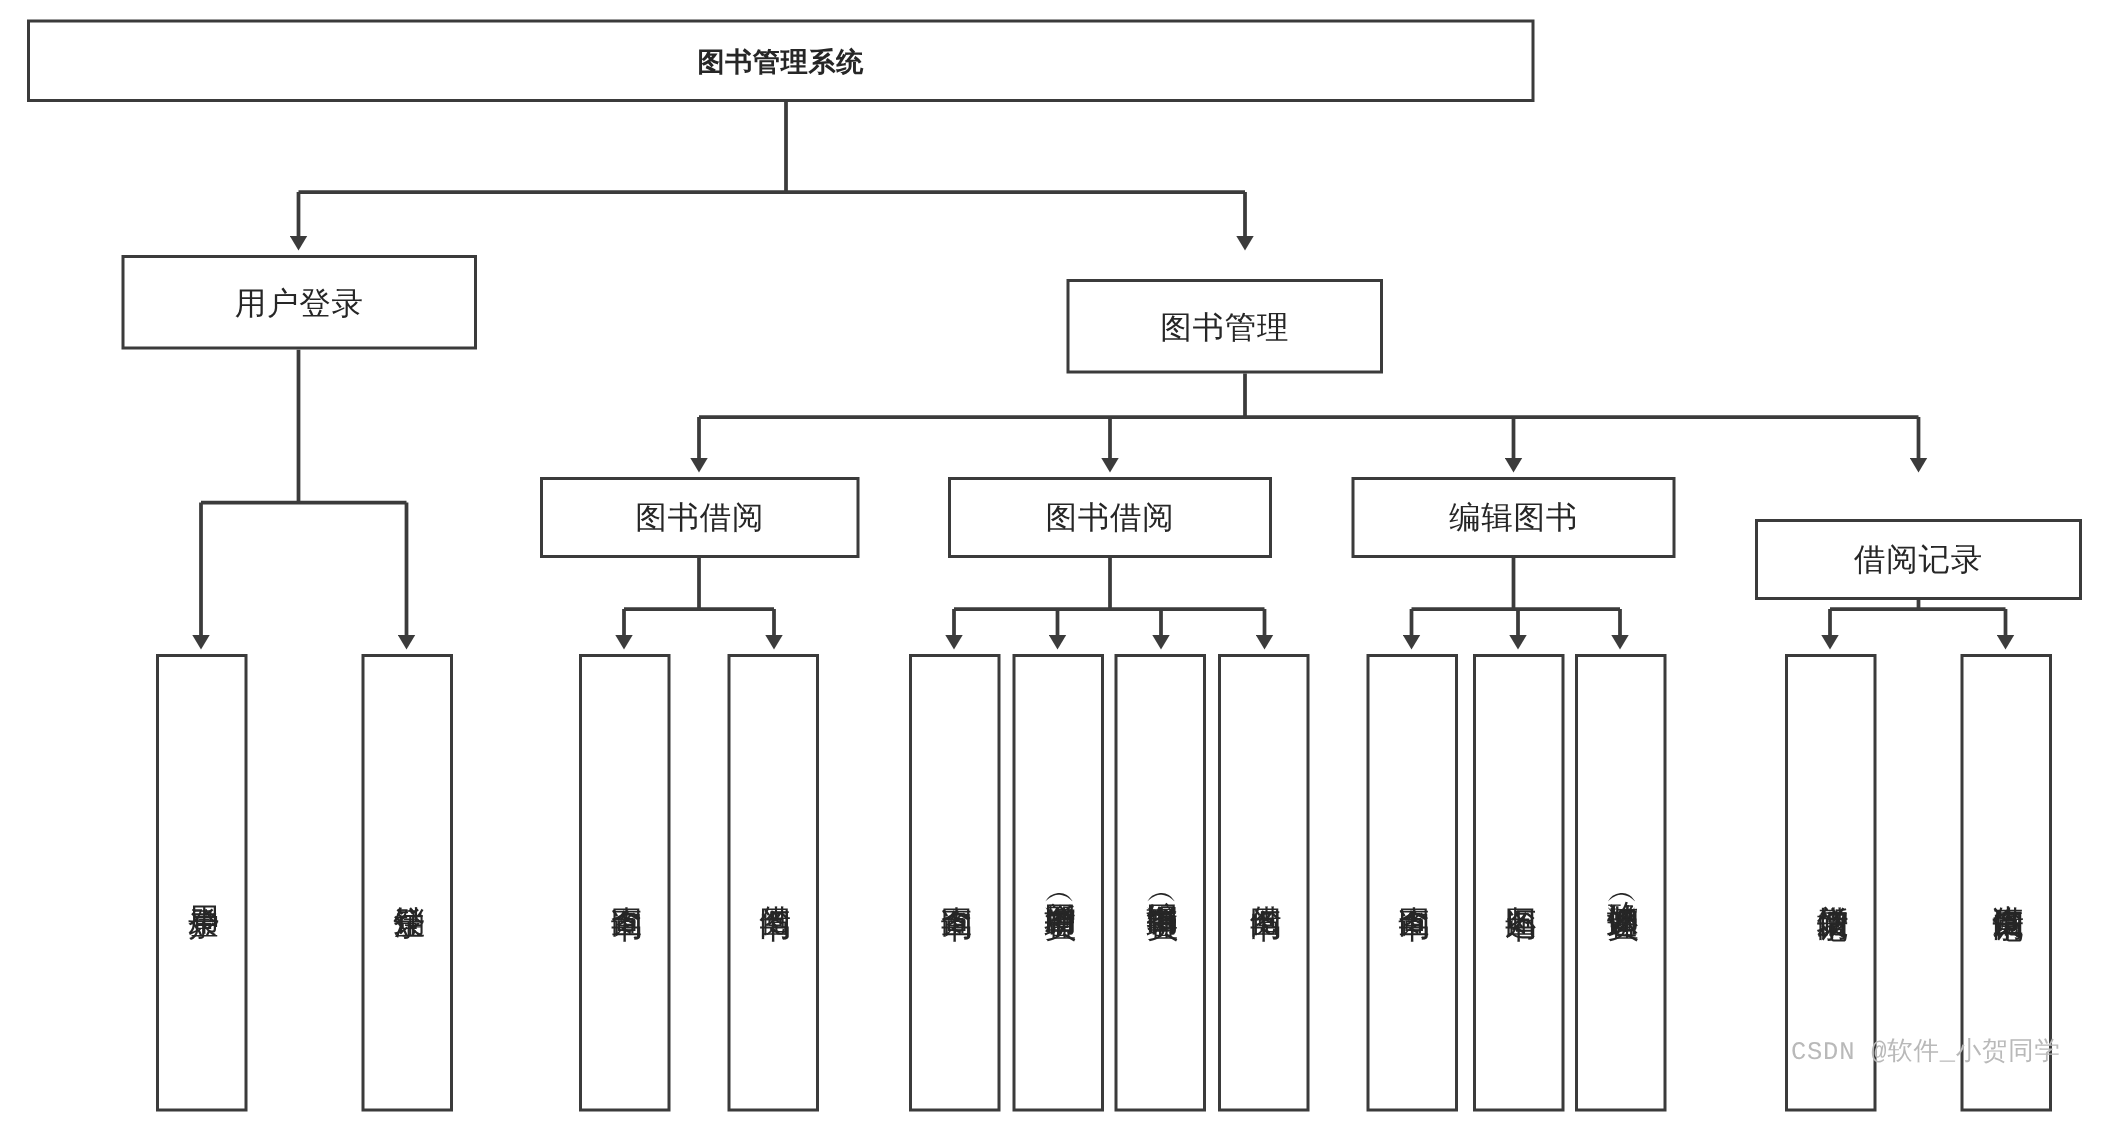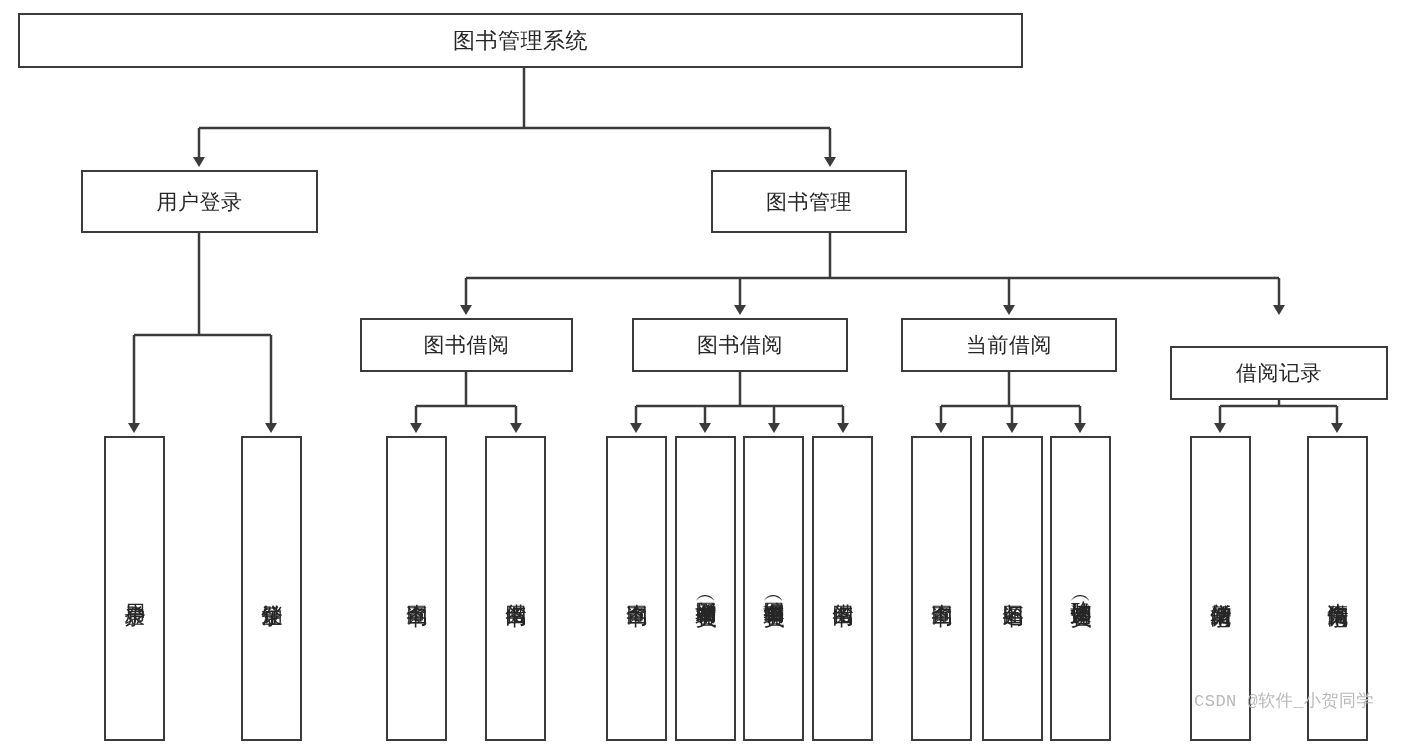--- a/index.html
+++ b/index.html
@@ -48,21 +48,22 @@
     letter-spacing: 1px;
     padding: 4px 0;
   }
   .node.vert .label {
     writing-mode: vertical-rl;
     text-orientation: upright;
     display: block;
     white-space: normal;
   }
   .node.root {
-    font-size: 22px;
+    font-size: 18px;
+    font-weight: bold;
   }
   .watermark {
     position: absolute;
     font-size: 17px;
     color: #b9b9b9;
     white-space: nowrap;
     letter-spacing: 0.5px;
   }
 </style>
 </head>
@@ -120,32 +121,32 @@
     </g>
   </svg>
 
   <div class="node horiz root" style="left: 18px; top: 13px; width: 1005px; height: 55px;">
     <span class="label">图书管理系统</span>
   </div>
 
   <div class="node horiz" style="left: 81px; top: 170px; width: 237px; height: 63px;">
     <span class="label">用户登录</span>
   </div>
-  <div class="node horiz" style="left: 711px; top: 170px; width: 196px; height: 63px;">
+  <div class="node horiz" style="left: 711px; top: 186px; width: 211px; height: 63px;">
     <span class="label">图书管理</span>
   </div>
 
   <div class="node horiz" style="left: 360px; top: 318px; width: 213px; height: 54px;">
     <span class="label">图书借阅</span>
   </div>
   <div class="node horiz" style="left: 632px; top: 318px; width: 216px; height: 54px;">
     <span class="label">图书借阅</span>
   </div>
   <div class="node horiz" style="left: 901px; top: 318px; width: 216px; height: 54px;">
-    <span class="label">当前借阅</span>
+    <span class="label">编辑图书</span>
   </div>
   <div class="node horiz" style="left: 1170px; top: 318px; width: 218px; height: 54px; margin-top: 28px;">
     <span class="label">借阅记录</span>
   </div>
 
   <div class="node vert" style="left: 104px; top: 436px; width: 61px; height: 305px;">
     <span class="label">用户登录</span>
   </div>
   <div class="node vert" style="left: 241px; top: 436px; width: 61px; height: 305px;">
     <span class="label">注销登录</span>

